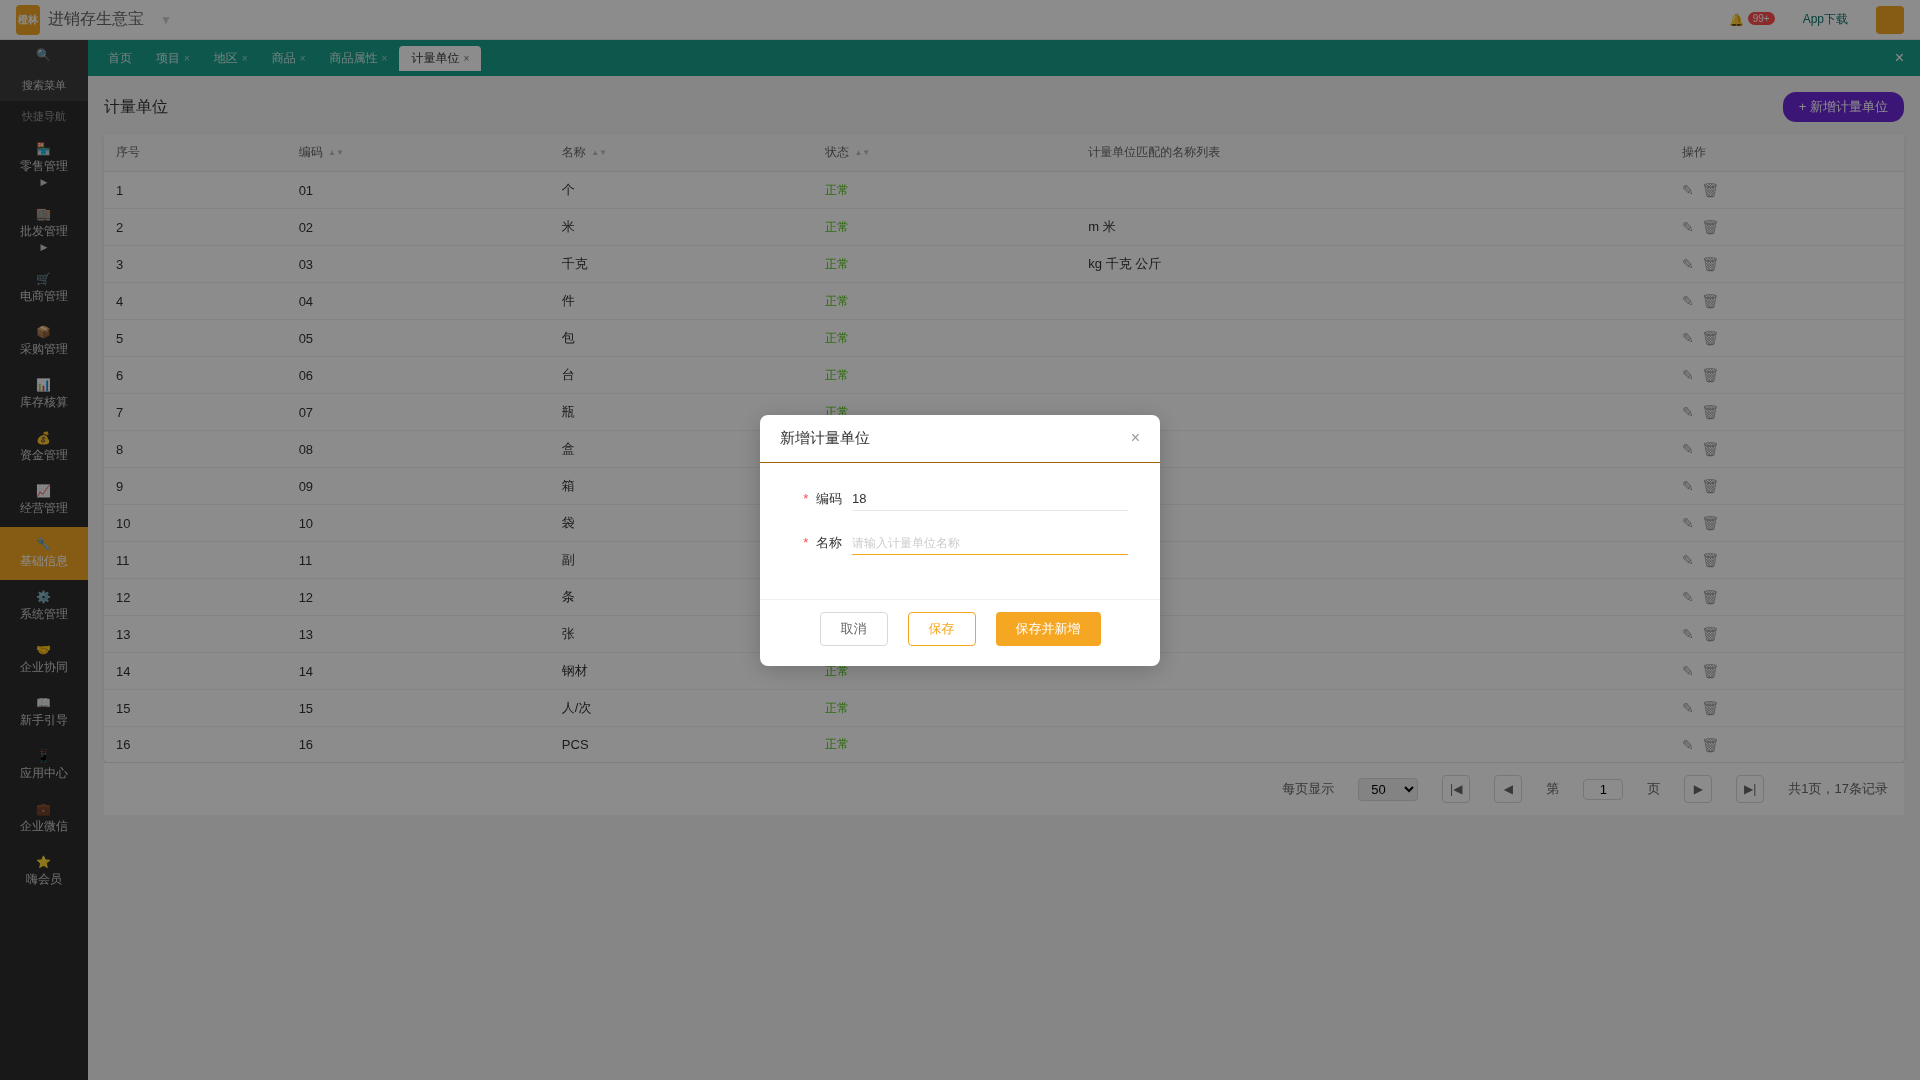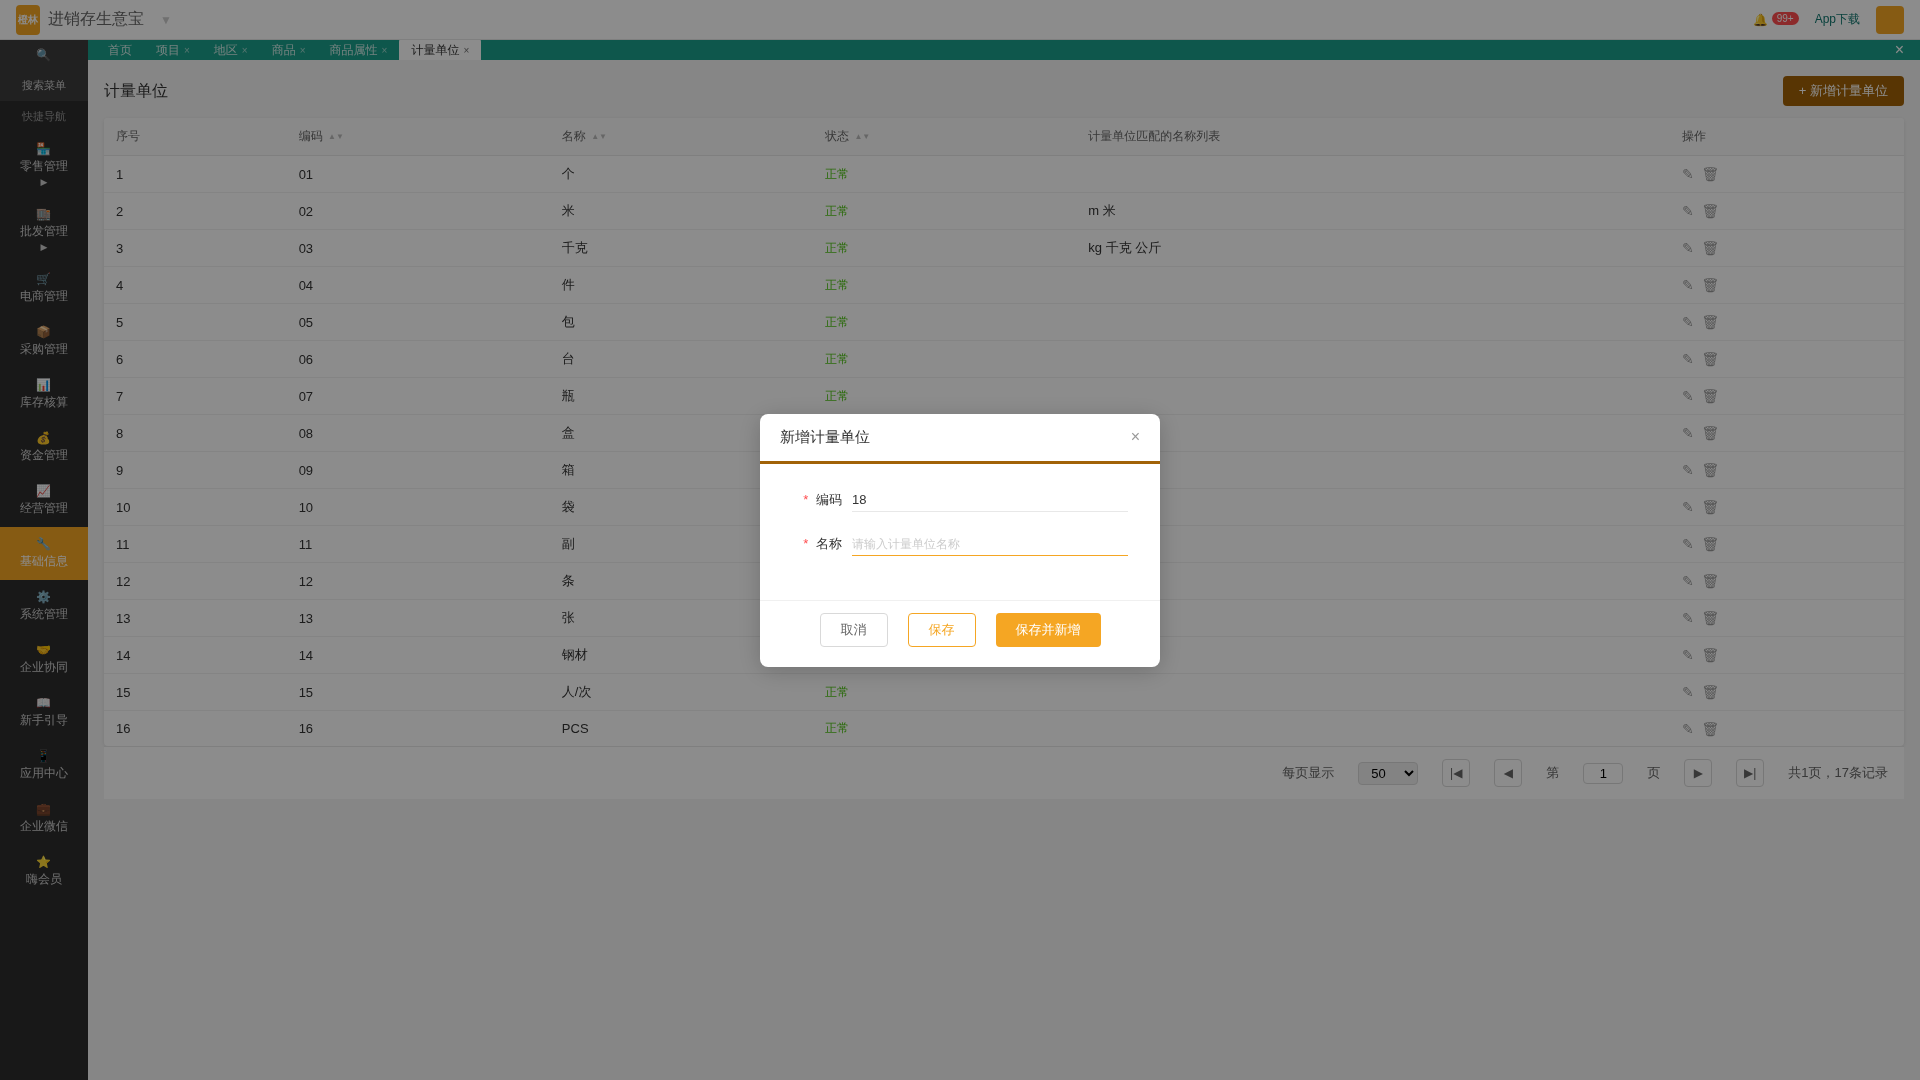--- a/index.html
+++ b/index.html
@@ -30,21 +30,21 @@
       display: flex;
       align-items: center;
       justify-content: center;
       color: white;
       font-size: 10px;
       font-weight: bold;
     }
     .header-right {
       display: flex;
       align-items: center;
-      gap: 16px;
+      gap: 28px;
       font-size: 12px;
       color: #666;
     }
     .header-badge {
       background: #ff4d4f;
       color: white;
       border-radius: 10px;
       padding: 1px 5px;
       font-size: 10px;
       position: relative;
@@ -92,21 +92,21 @@
       display: flex;
       flex-direction: column;
       overflow: hidden;
     }
 
     
     .tabs-bar {
       background: #1a9f8a;
       display: flex;
       align-items: center;
-      height: 20px;
+      height: 36px;
       padding: 0 8px;
     }
     .tab {
       display: flex;
       align-items: center;
       gap: 4px;
       padding: 4px 12px;
       font-size: 12px;
       cursor: pointer;
       border-radius: 4px 4px 0 0;
@@ -142,25 +142,25 @@
       align-items: center;
       justify-content: space-between;
       margin-bottom: 12px;
     }
     .page-title {
       font-size: 16px;
       color: #333;
       font-weight: 500;
     }
     .add-btn {
-      background: #a16207;
+      background: #6d28d9;
       color: white;
       border: none;
       padding: 6px 16px;
-      border-radius: 4px;
+      border-radius: 13px;
       cursor: pointer;
       font-size: 13px;
     }
 
     
     .data-table {
       width: 100%;
       border-collapse: collapse;
       background: white;
       border-radius: 4px;
@@ -263,21 +263,21 @@
       border-radius: 8px;
       width: 400px;
       box-shadow: 0 4px 24px rgba(0,0,0,0.2);
       overflow: hidden;
     }
     .modal-header {
       padding: 14px 20px;
       font-size: 15px;
       font-weight: 500;
       color: #333;
-      border-bottom: 3px solid #a16207;
+      border-bottom: 1px solid #a16207;
       display: flex;
       align-items: center;
       justify-content: space-between;
     }
     .modal-close {
       color: #999;
       cursor: pointer;
       font-size: 16px;
       line-height: 1;
     }

